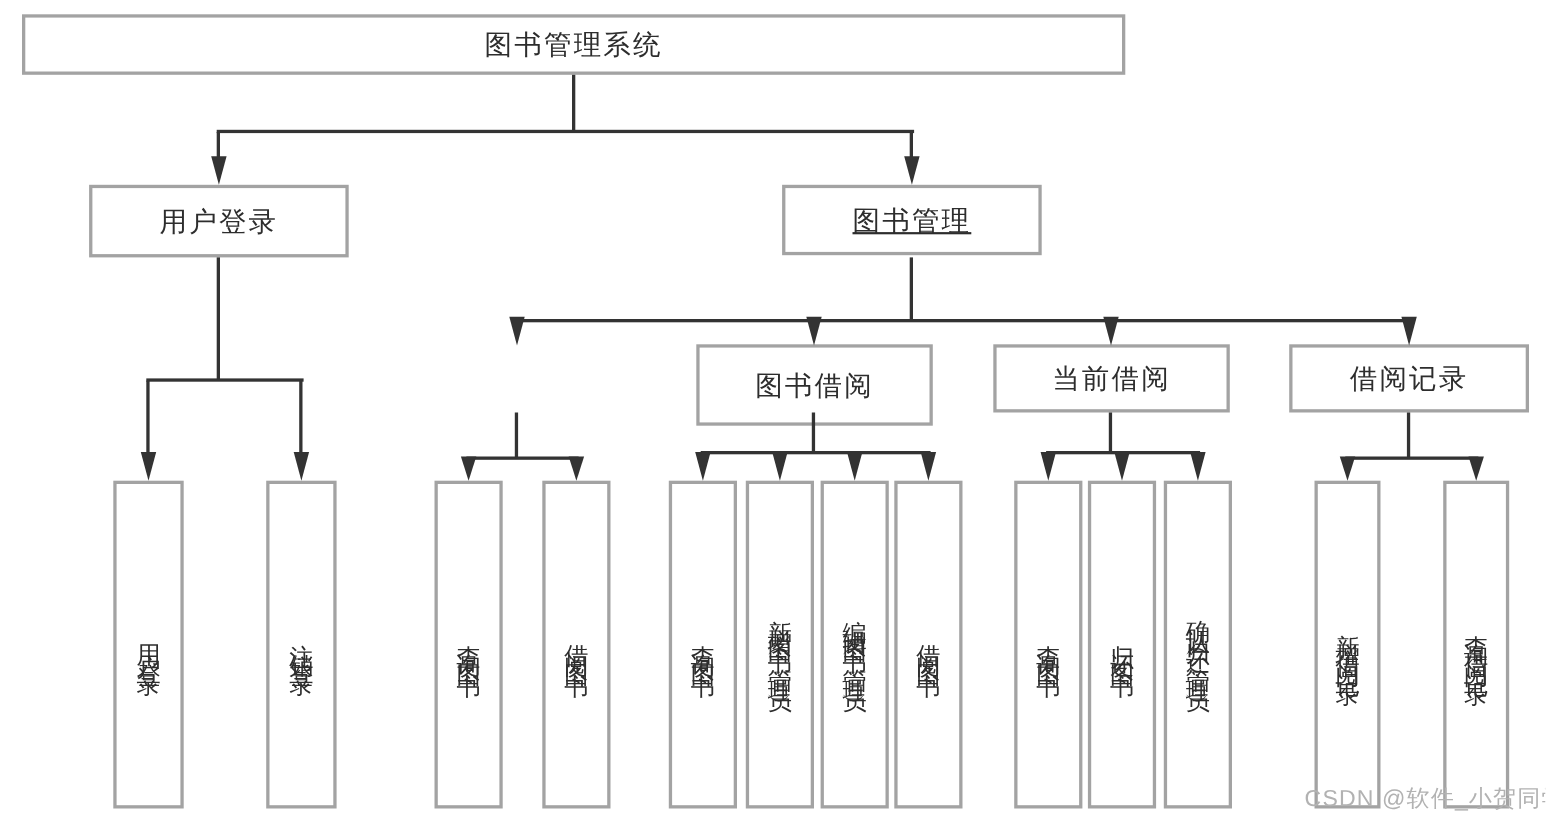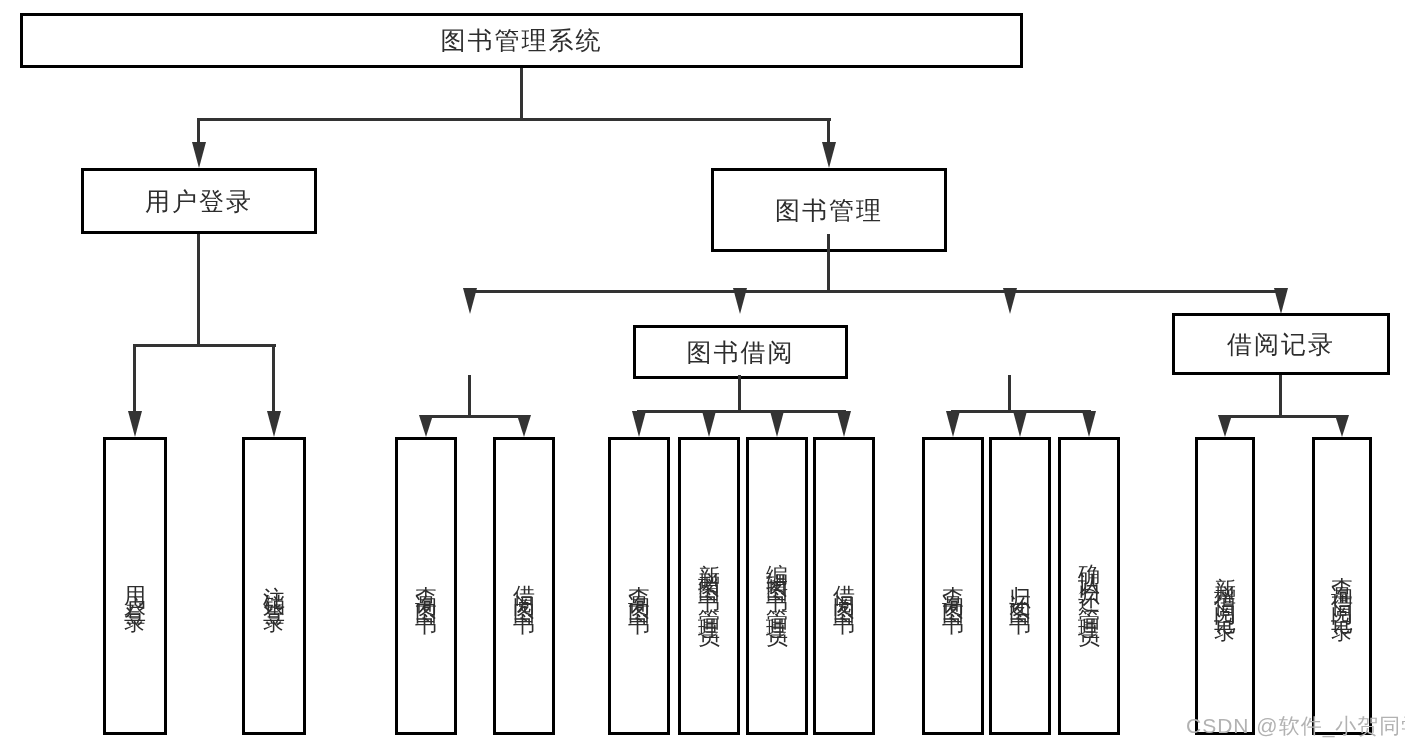--- a/index.html
+++ b/index.html
@@ -1,21 +1,21 @@
 <!DOCTYPE html>
 <html><head>
 <meta charset="utf-8">
 <style>
   html,body{margin:0;padding:0;background:#ffffff;}
   .canvas{
     position:relative;width:1405px;height:747px;background:#ffffff;overflow:hidden;
     font-family:"Liberation Sans","DejaVu Sans",sans-serif;
   }
   .box{
-    position:absolute;background:#ffffff;border:3px solid #000000;box-sizing:border-box;
+    position:absolute;background:#ffffff;border:3px solid #a3a3a3;box-sizing:border-box;
     display:flex;align-items:center;justify-content:center;color:#2d2d2d;
   }
   .h-label{font-size:25px;letter-spacing:2px;font-weight:400;}
   .leaf span{
     writing-mode:vertical-rl;text-orientation:mixed;
     font-size:22px;letter-spacing:9px;line-height:1.0;white-space:nowrap;
   }
   .vl{position:absolute;width:3px;background:#333333;}
   .hl{position:absolute;height:3px;background:#333333;}
   .arrow{
@@ -30,23 +30,24 @@
   }
 </style>
 </head>
 <body>
 
 <div class="canvas">
 
   <div class="box h-label" style="left:20px;top:13px;width:1003px;height:55px;">图书管理系统</div>
 
   <div class="box h-label" style="left:81px;top:168px;width:236px;height:66px;">用户登录</div>
-  <div class="box h-label" style="left:711px;top:168px;width:236px;height:84px;">图书管理</div>
+  <div class="box h-label" style="left:711px;top:168px;width:236px;height:64px;text-decoration:underline;">图书管理</div>
 
-  <div class="box h-label" style="left:633px;top:313px;width:215px;height:54px;margin-top:12px;">图书借阅</div>
+  <div class="box h-label" style="left:633px;top:313px;width:215px;height:74px;">图书借阅</div>
+  <div class="box h-label" style="left:903px;top:313px;width:215px;height:62px;">当前借阅</div>
   <div class="box h-label" style="left:1172px;top:313px;width:218px;height:62px;">借阅记录</div>
 
   <div class="box leaf" style="left:103px;top:437px;width:64px;height:298px;">
       <span>用户登录</span>
     </div>
   <div class="box leaf" style="left:242px;top:437px;width:64px;height:298px;">
       <span>注销登录</span>
     </div>
 
   <div class="box leaf" style="left:395px;top:437px;width:62px;height:298px;">

